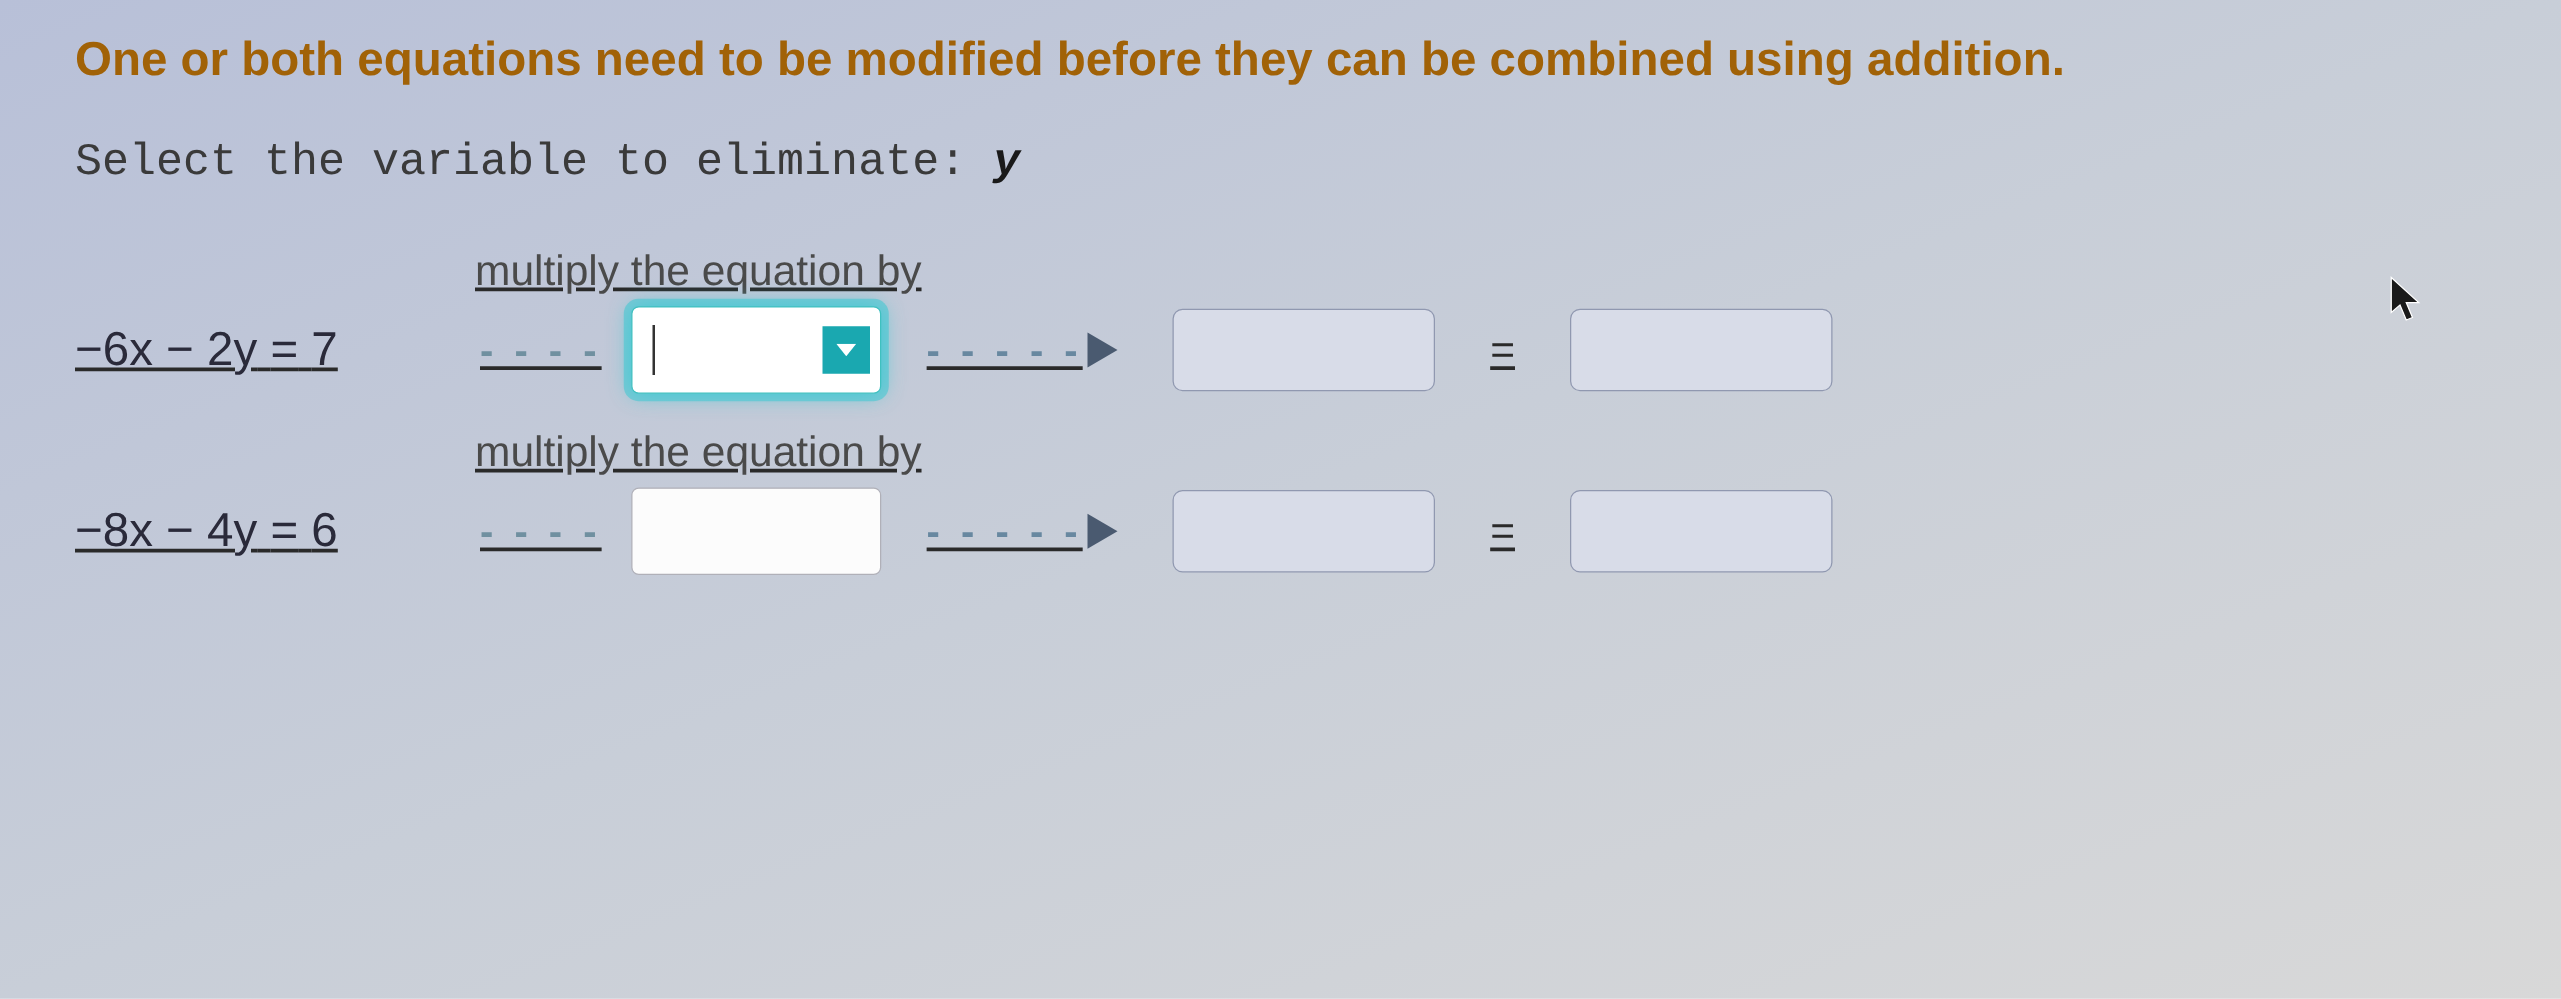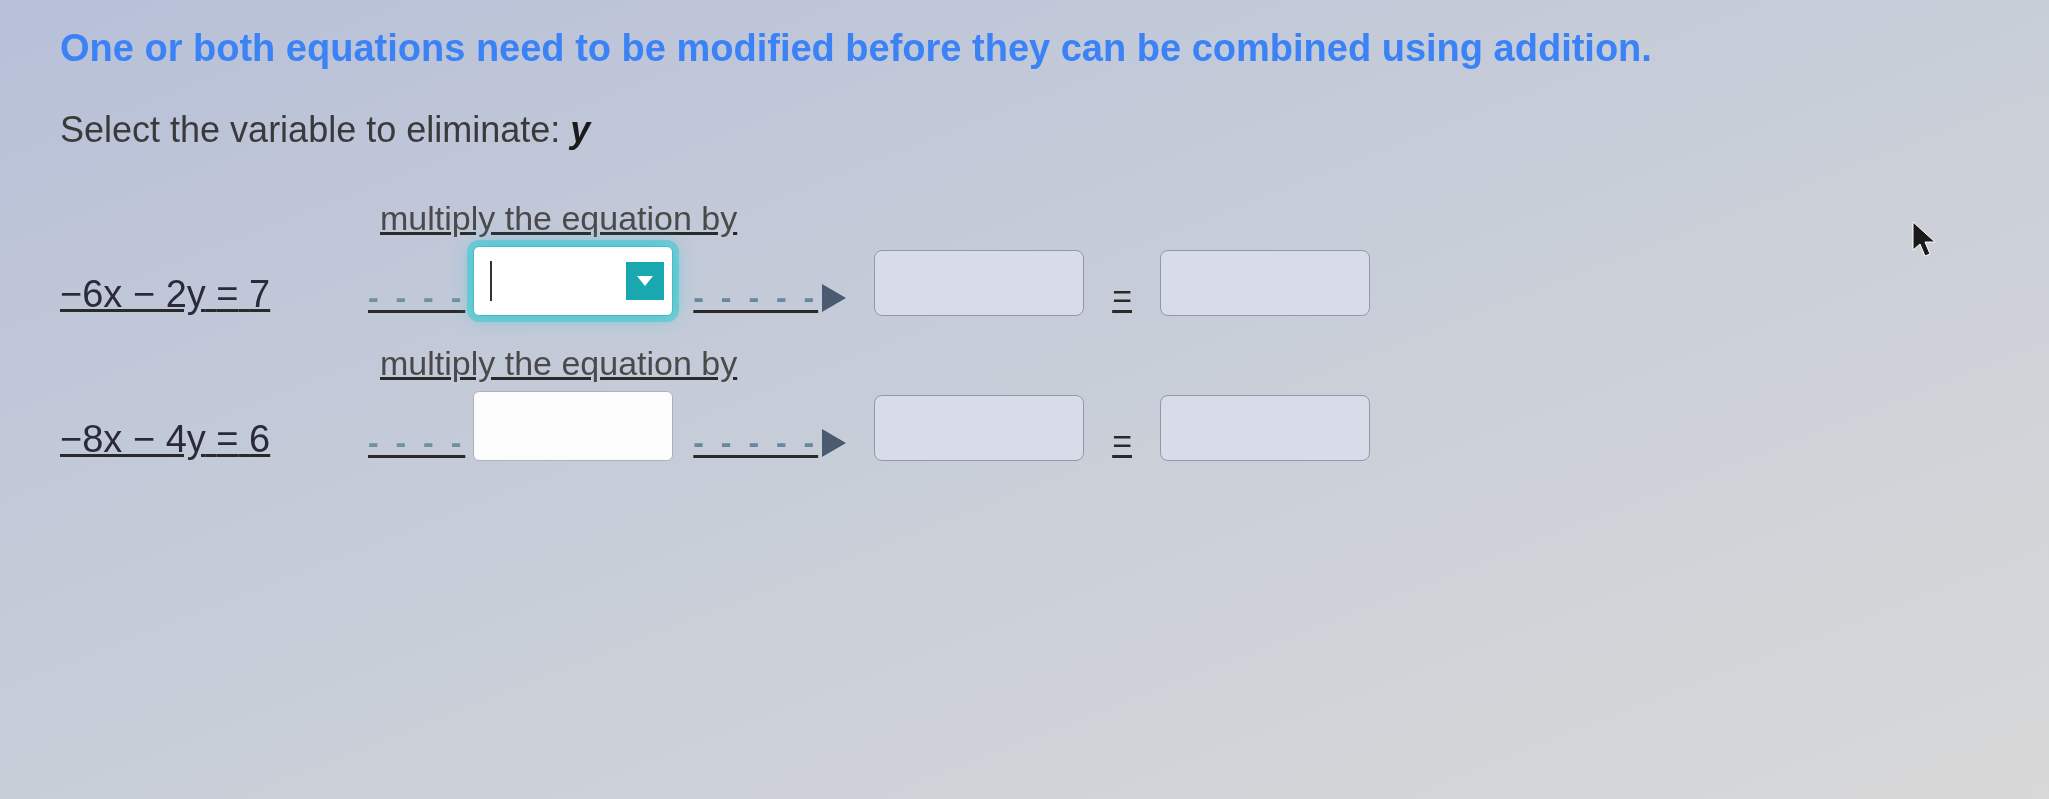--- a/index.html
+++ b/index.html
@@ -12,49 +12,50 @@
       background: linear-gradient(to bottom right, #b8c0d8 0%, #c8ced8 50%, #d8d8d8 100%);
       padding: 20px 60px;
       width: 2049px;
       height: 799px;
       color: #2a2a2a;
       position: relative;
     }
     .instruction-bold {
       font-size: 38px;
       font-weight: 700;
-      color: #3b82f6;
+      color: #a16207;
       line-height: 1.5;
       margin-bottom: 32px;
     }
     .select-line {
       font-size: 36px;
       color: #3a3a3a;
       font-weight: 400;
       margin-bottom: 48px;
+      font-family: Liberation Mono, monospace;
     }
     .select-line .var {
       font-style: italic;
       font-weight: 700;
       color: #1a1a1a;
     }
     .equation-block {
       margin-left: 0;
       text-decoration: underline;
     }
     .multiply-label {
       font-size: 34px;
       color: #4a4a4a;
       margin-left: 320px;
       margin-bottom: 8px;
     }
     .equation-row {
       display: flex;
-      align-items: flex-end;
-      gap: 0;
+      align-items: center;
+      gap: 16px;
       margin-bottom: 28px;
     }
     .equation-text {
       font-size: 38px;
       color: #2a2a3a;
       font-weight: 400;
       width: 300px;
     }
     .dash-left {
       color: #7090a0;

